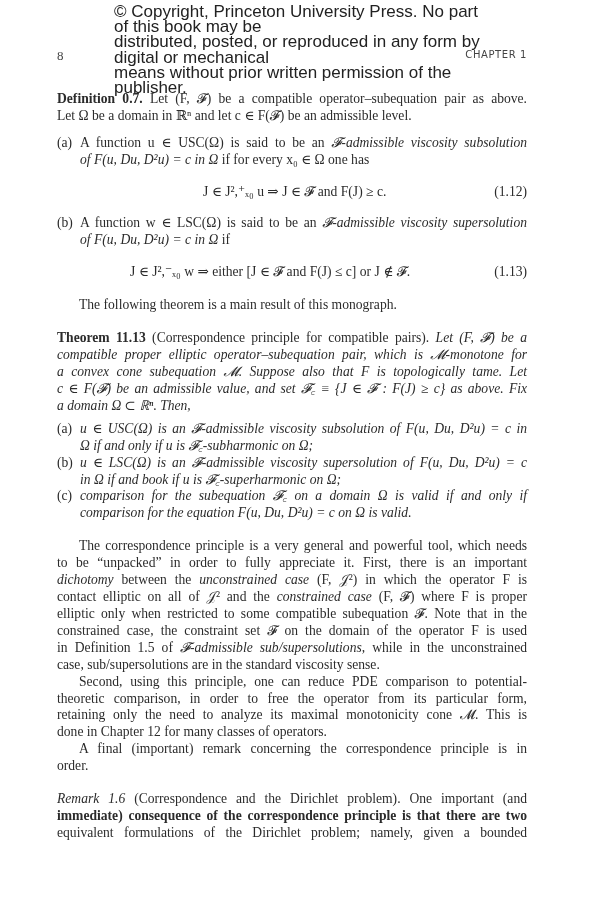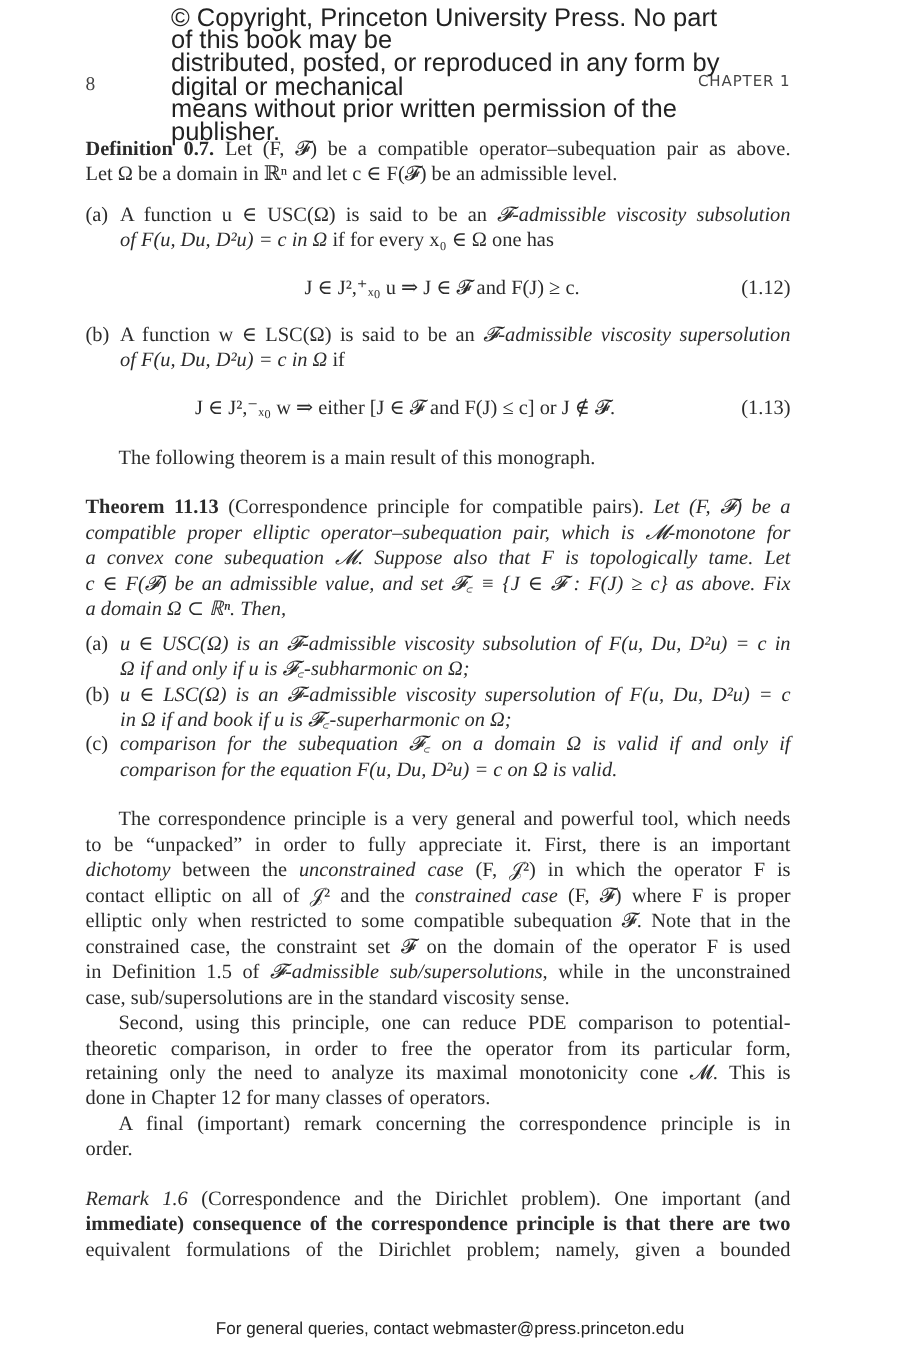--- a/index.html
+++ b/index.html
@@ -106,14 +106,13 @@
 
   <div class="line indent just" style="top:740px;">A final (important) remark concerning the correspondence principle is in</div>
   <div class="line" style="top:757px;">order.</div>
 
   <div class="line just" style="top:790px;">
     <span class="it">Remark 1.6</span><span> (Correspondence and the Dirichlet problem). One important (and</span>
   </div>
   <div class="line just" style="top:807px;font-weight:bold;">immediate) consequence of the correspondence principle is that there are two</div>
   <div class="line just" style="top:824px;">equivalent formulations of the Dirichlet problem; namely, given a bounded</div>
 
-  <div class="footer">For general queries, contact webmaster@press.princeton.edu</div>
 </div>
 
 </body></html>

